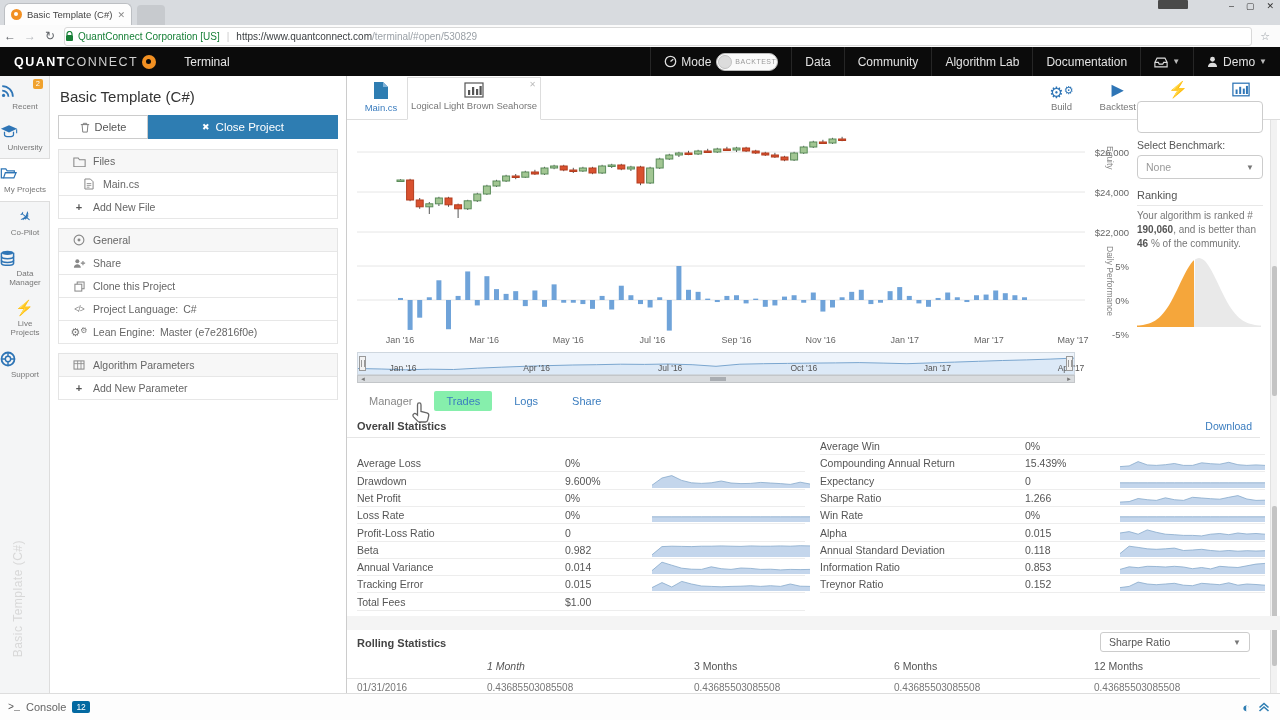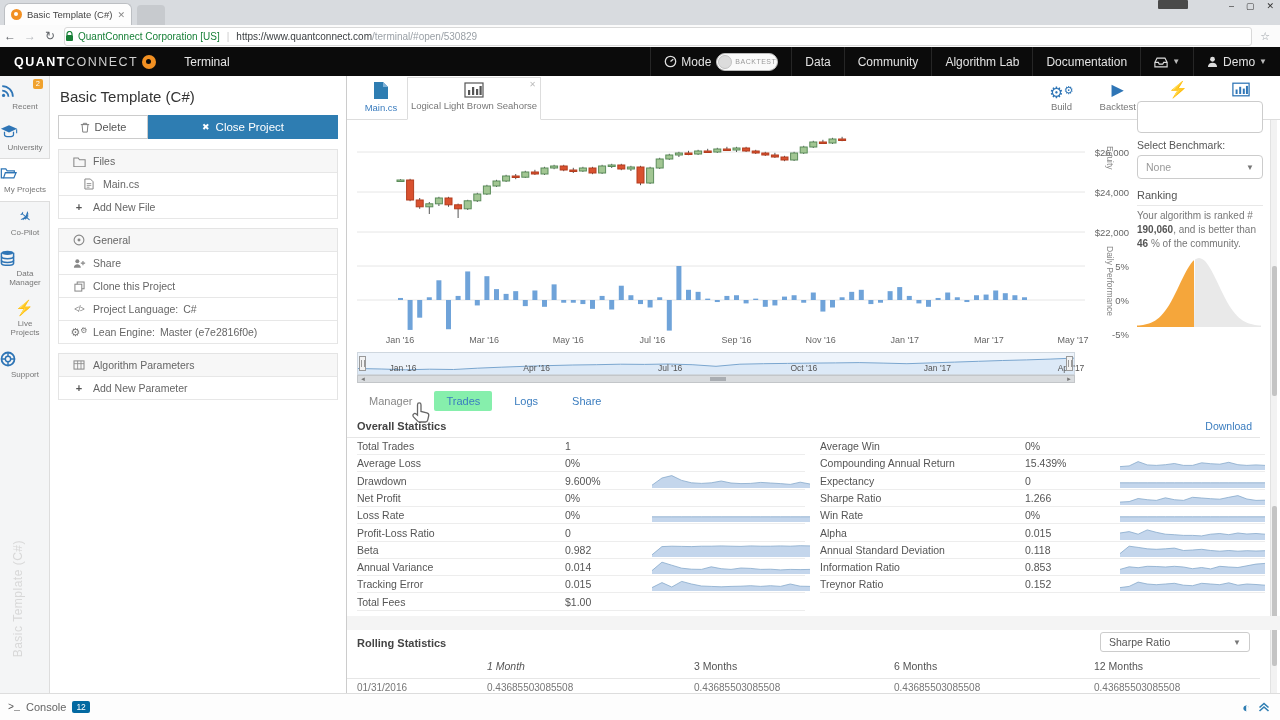--- a/index.html
+++ b/index.html
@@ -690,24 +690,20 @@
       </div>
     <svg class="cursor" viewBox="0 0 24 26">
         <path d="M9 2c1.1 0 1.9.8 1.9 1.9v7.4l6.3 1.5c1.5.4 2.4 1.7 2.1 3.2l-1 4.6c-.3 1.3-1.4 2.2-2.7 2.2H9.2c-.8 0-1.5-.3-2-.9l-4.5-4.7c-.9-.9-.8-2.4.2-3.2.8-.7 2-.6 2.8.1l1.4 1.2V3.9C7.1 2.8 7.9 2 9 2z" fill="#fff" stroke="#666" stroke-width="1.4"></path>
       </svg>
 
     <div class="ovhdr">
       <span class="ovtitle">Overall Statistics</span>
       <span class="dl">Download</span>
     </div>
     <div class="stats" id="stats">
-        <div class="srow" style="left: 10px; top: 0px; width: 448px;">
-          <span class="sl">Total Trades</span>
-          <span class="svl" style="left:208px">1</span>
-        </div>
         <div class="srow" style="left: 10px; top: 17.3px; width: 448px;">
           <span class="sl">Average Loss</span>
           <span class="svl" style="left:208px">0%</span>
         </div>
         <div class="srow" style="left: 10px; top: 34.6px; width: 448px;">
           <span class="sl">Drawdown</span>
           <span class="svl" style="left:208px">9.600%</span>
           <span class="spk" style="left:295px;width:158px">
             <svg width="158" height="14" viewBox="0 0 100 14" preserveAspectRatio="none">
               <polygon points="0,14 0.0,11.2 6.3,4.0 12.5,1.6 18.8,6.4 25.0,8.8 31.3,9.4 37.5,8.8 43.8,7.0 50.0,9.0 56.3,9.6 62.5,9.4 68.8,8.4 75.0,9.0 81.3,9.6 87.5,10.4 93.8,8.2 100.0,10.0 100,14" fill="rgba(124,165,212,0.45)"></polygon>

